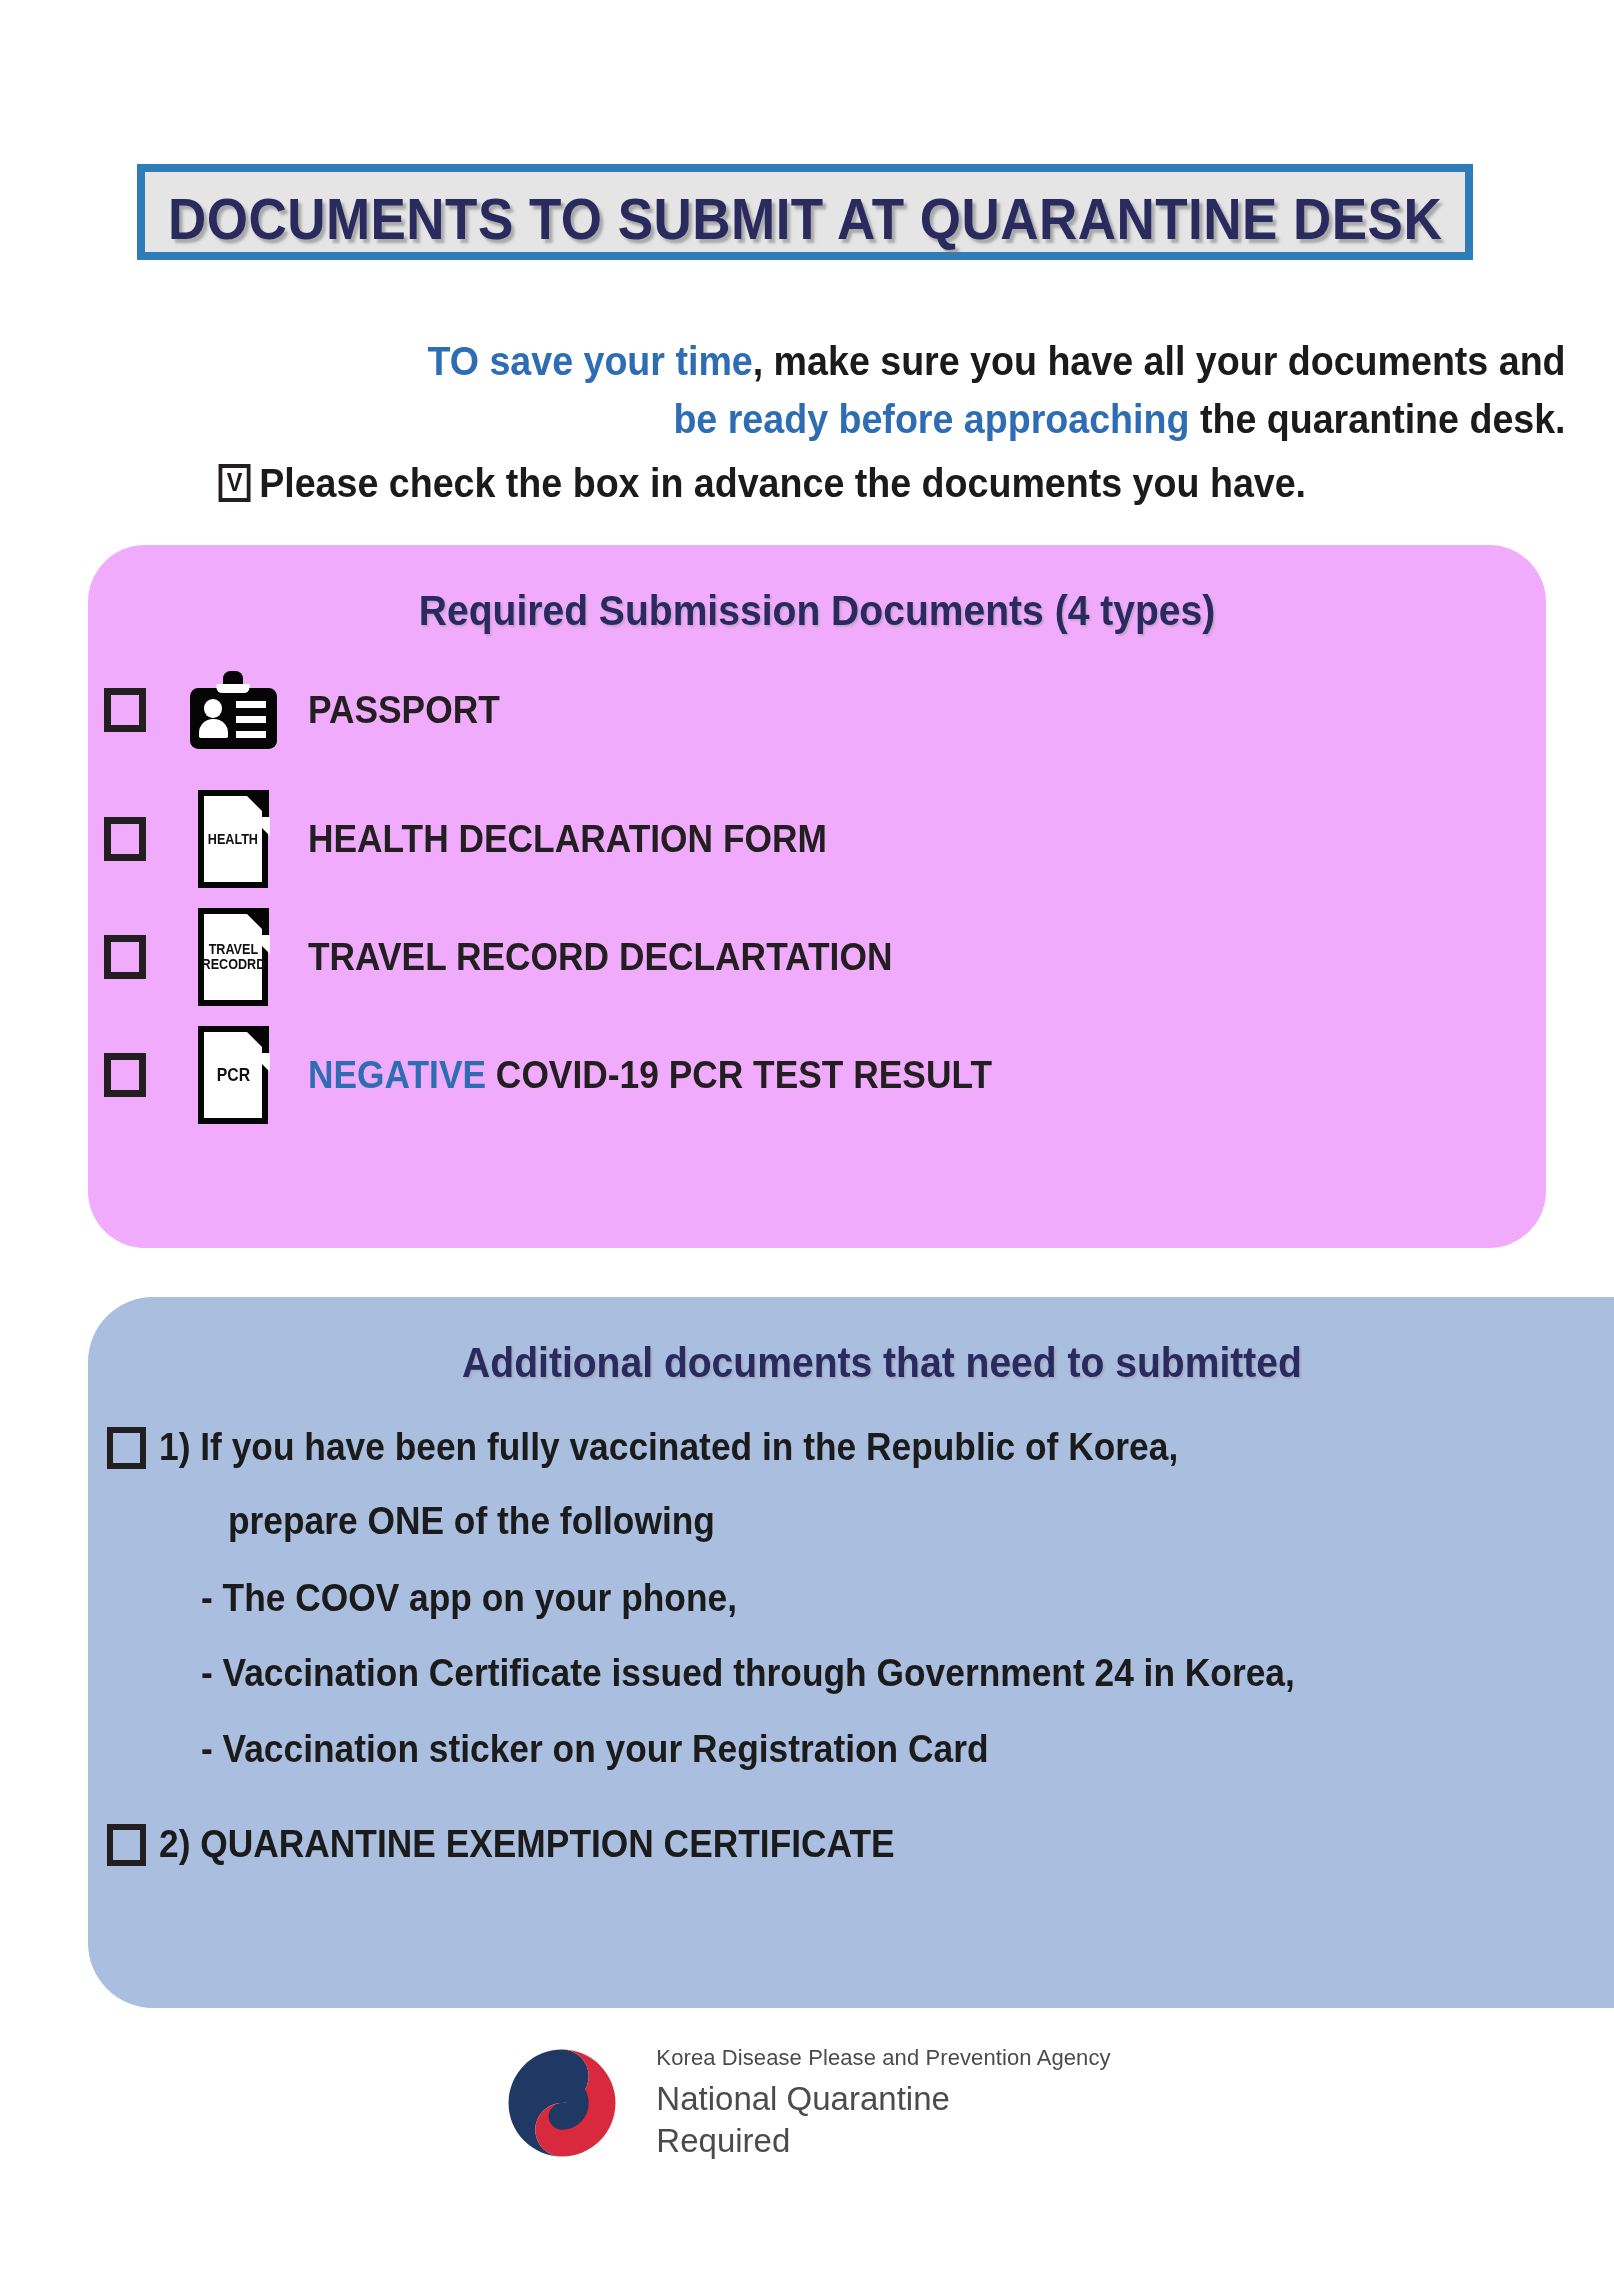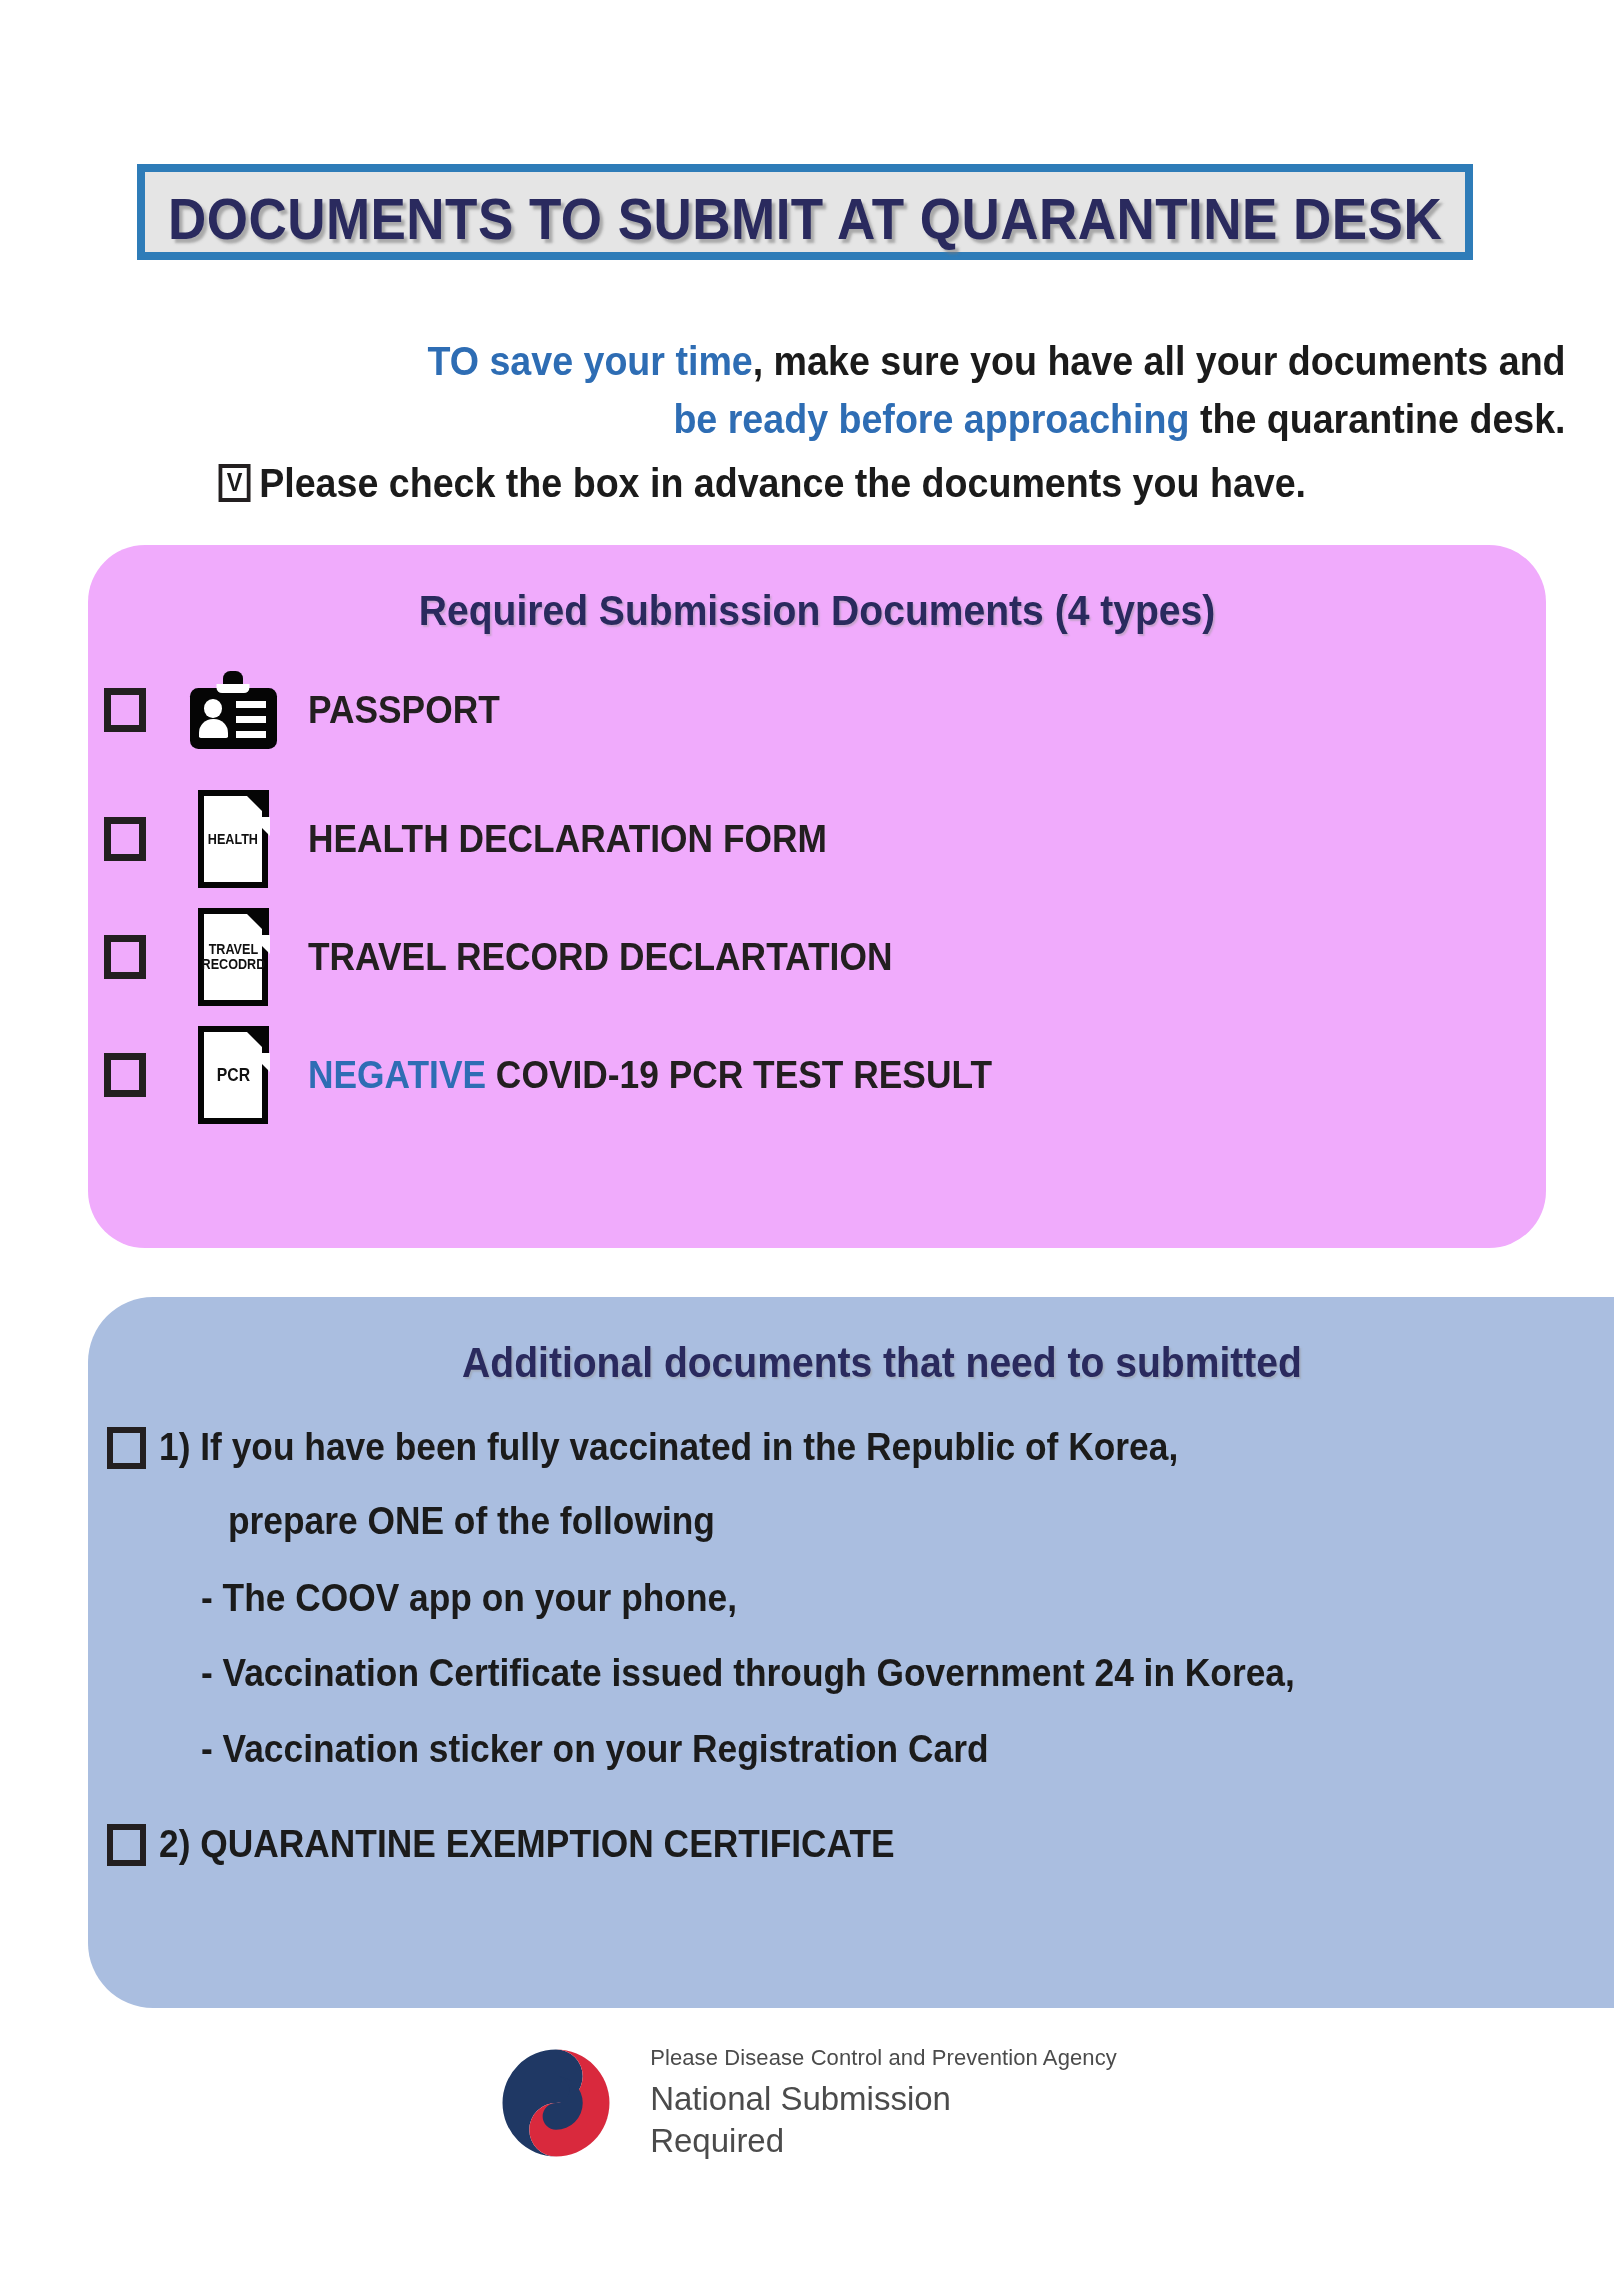--- a/index.html
+++ b/index.html
@@ -385,18 +385,18 @@
 <div id="footer">
   <div id="logo-mark">
     <svg width="118" height="118" viewBox="0 0 128 128">
       <path d="M64 6 A58 58 0 1 0 64 122 A58 58 0 1 0 64 6 Z
                M64 6 A58 58 0 0 1 64 122 A29 29 0 0 1 64 64 A29 29 0 0 0 64 6 Z" fill="#1F3864" fill-rule="evenodd"></path>
       <path d="M64 6 A58 58 0 0 1 64 122 A29 29 0 0 1 64 64 A29 29 0 0 0 64 6 Z" fill="#D9293D"></path>
       <path d="M64 35 A29 29 0 0 1 64 93 A14.5 14.5 0 0 1 64 64 A14.5 14.5 0 0 0 64 35 Z" fill="#1F3864"></path>
     </svg>
   </div>
   <div id="footer-text">
-    <div id="footer-agency">Please Disease Control and Prevention Agency</div>
-    <div class="footer-big">National Submission</div>
+    <div id="footer-agency">Korea Disease Please and Prevention Agency</div>
+    <div class="footer-big">National Quarantine</div>
     <div class="footer-big">Required</div>
   </div>
 </div>
 
 
 </body></html>

